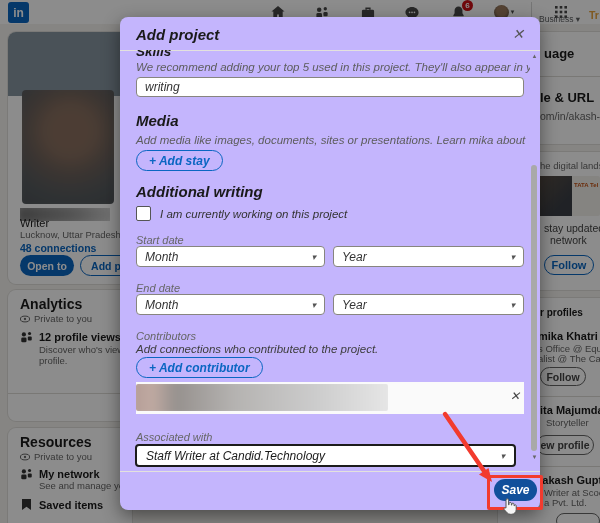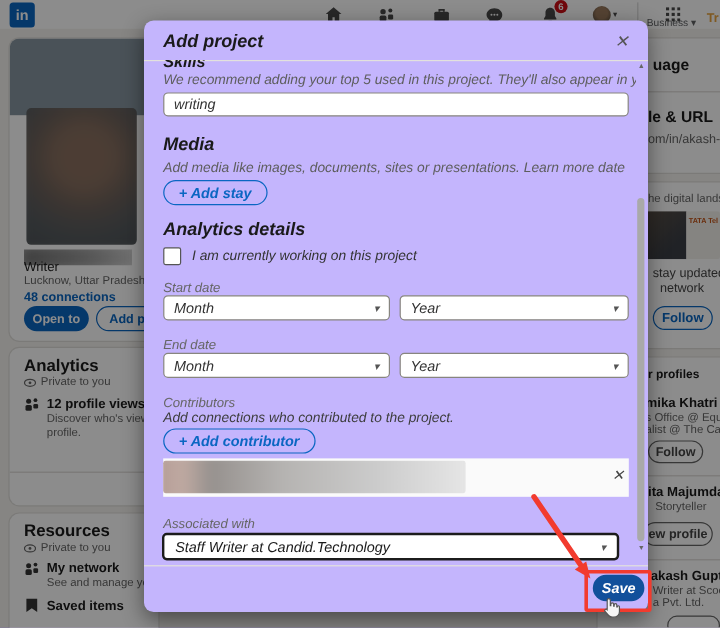--- a/index.html
+++ b/index.html
@@ -234,24 +234,24 @@
     </div>
 
     <div class="modal-content">
       <div class="sec-h" style="top:-6px;font-size:13.5px;">Skills</div>
       <div class="desc" style="top:11px;">We recommend adding your top 5 used in this project. They'll also appear in your Skills section.</div>
       <div class="inputbox" style="top:27px;width:388px;height:20px;">
         <span>writing</span>
       </div>
 
       <div class="sec-h" style="top:62px;">Media</div>
-      <div class="desc" style="top:84px;"><span>Add media like images, documents, sites or presentations. Learn more date </span></div>
+      <div class="desc" style="top:84px;"><span>Add media like images, documents, sites or presentations. Learn mika about </span></div>
       <div class="pill outline addbtn" style="top:100px;">+ Add stay</div>
 
-      <div class="sec-h" style="top:133px;">Analytics details</div>
+      <div class="sec-h" style="top:133px;">Additional writing</div>
       <div class="checkbox" style="top:156px;"></div>
       <div class="cblabel" style="top:158px;">I am currently working on this project</div>
 
       <div class="tinylabel" style="top:184px;">Start date</div>
       <div class="selectbox" style="left:16px;top:196px;width:189px;height:21px;">
         <span>Month</span>
           <span class="caret">▾</span>
       </div>
       <div class="selectbox" style="left:213px;top:196px;width:191px;height:21px;">
         <span>Year</span>

